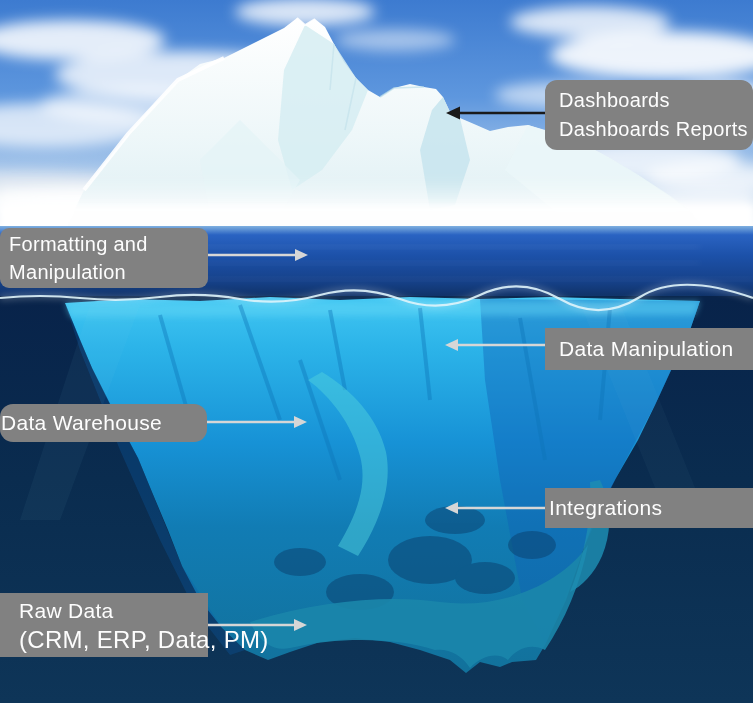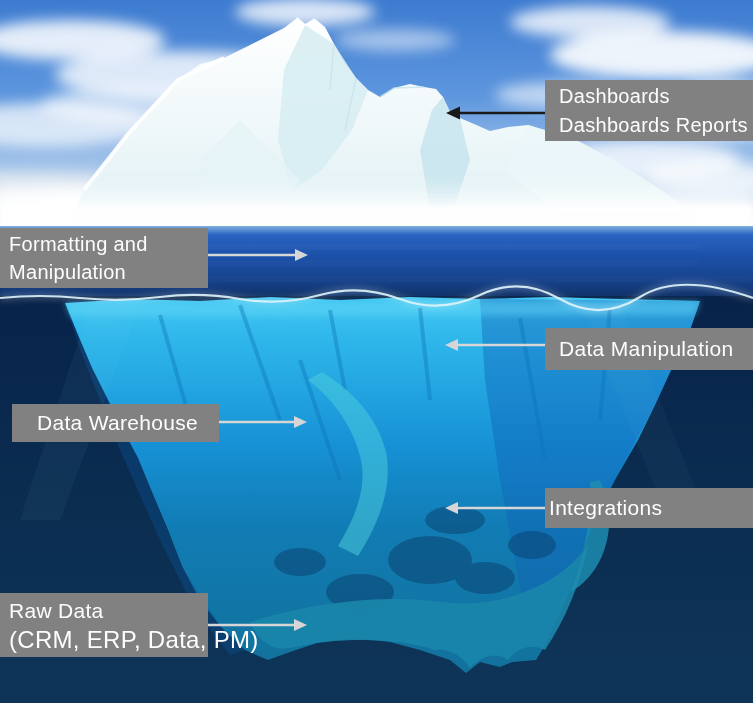--- a/index.html
+++ b/index.html
@@ -11,26 +11,26 @@
 
   .label{
     position:absolute;
     background:var(--label_background,#818181);
     color:var(--label_text,#fdfdfd);
     display:flex;flex-direction:column;justify-content:center;
     box-sizing:border-box;letter-spacing:.3px;font-weight:400;
   }
   .label .ln{display:block;white-space:nowrap;}
 
-  #lbl-dashboards{left:545px;top:80px;width:208px;height:61px;padding-left:14px;font-size:20px;line-height:29px;}
-  #lbl-formatting{left:0;top:228px;width:208px;height:60px;padding-left:9px;font-size:20px;line-height:28px;}
+  #lbl-dashboards{left:545px;top:80px;width:208px;height:70px;padding-left:14px;font-size:20px;line-height:29px;border-radius:12px;}
+  #lbl-formatting{left:0;top:228px;width:208px;height:60px;padding-left:9px;font-size:20px;line-height:28px;border-radius:9px;}
   #lbl-manipulation{left:545px;top:328px;width:212px;height:42px;padding-left:14px;font-size:21px;}
-  #lbl-warehouse{left:12px;top:404px;width:207px;height:38px;padding-left:25px;font-size:21px;}
+  #lbl-warehouse{left:0;top:404px;width:207px;height:38px;padding-left:1px;font-size:21px;border-radius:13px;}
   #lbl-integrations{left:545px;top:488px;width:208px;height:40px;padding-left:4px;font-size:21px;}
-  #lbl-raw{left:0;top:593px;width:208px;height:64px;padding-left:9px;font-size:21px;line-height:29px;}
+  #lbl-raw{left:0;top:593px;width:208px;height:64px;padding-left:19px;font-size:21px;line-height:29px;}
   #lbl-raw .ln2{font-size:24px;}
 
   .arrow-dark-line{stroke:var(--arrow_dark,#1a1a1a);stroke-width:2.6;}
   .arrow-dark-head{fill:var(--arrow_dark,#1a1a1a);}
   .arrow-light-line{stroke:var(--arrow_light,#d6d6d6);stroke-width:2.6;}
   .arrow-light-head{fill:var(--arrow_light,#d6d6d6);}
 </style>
 </head>
 <body>
 

